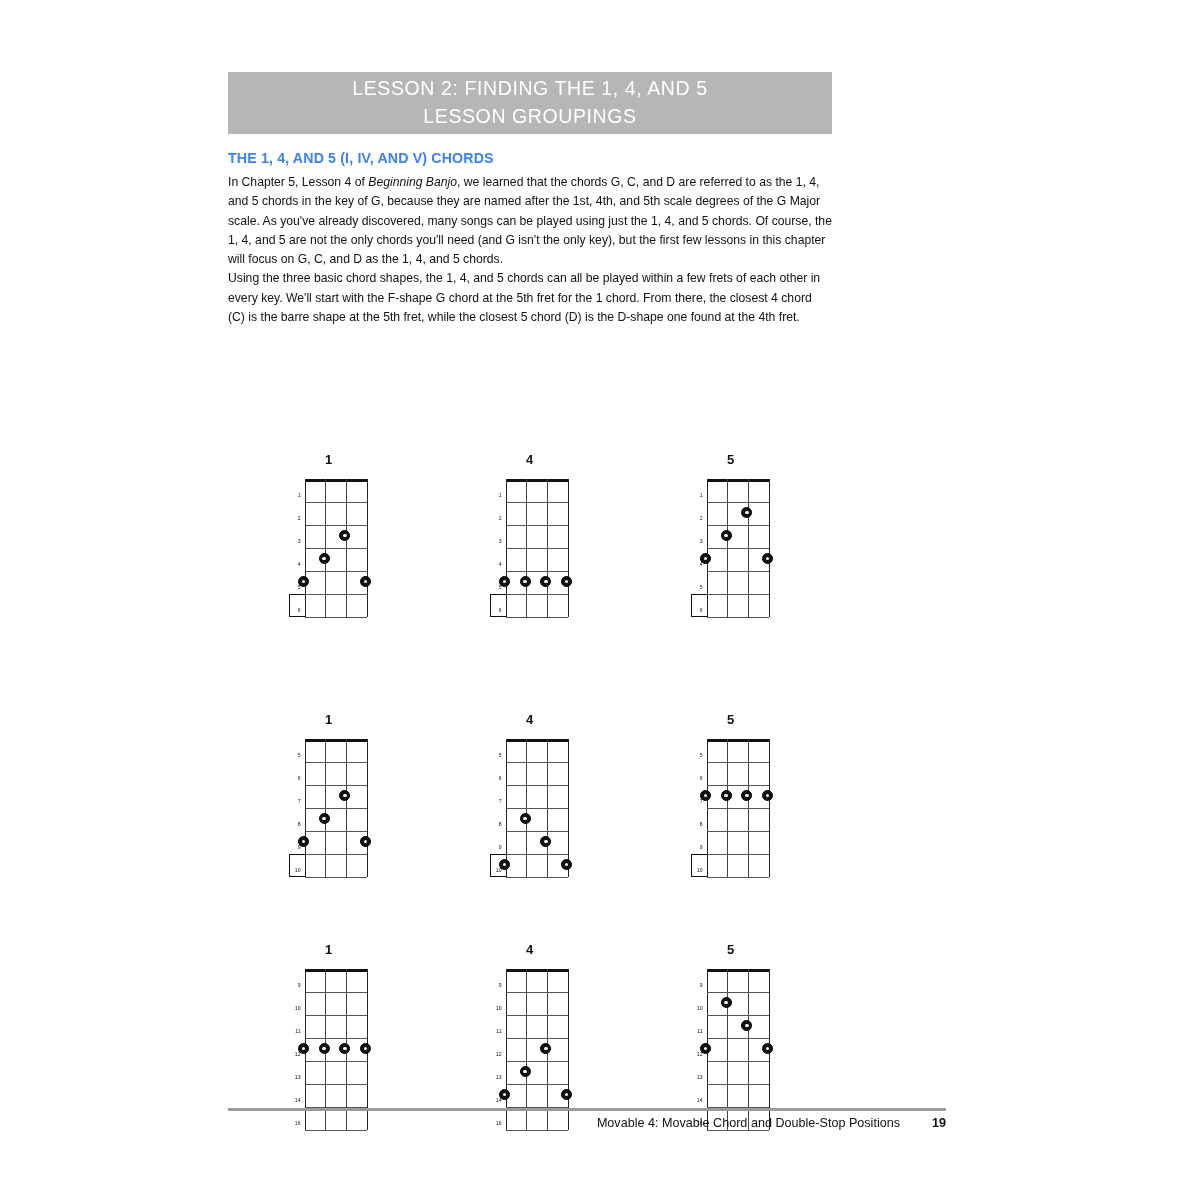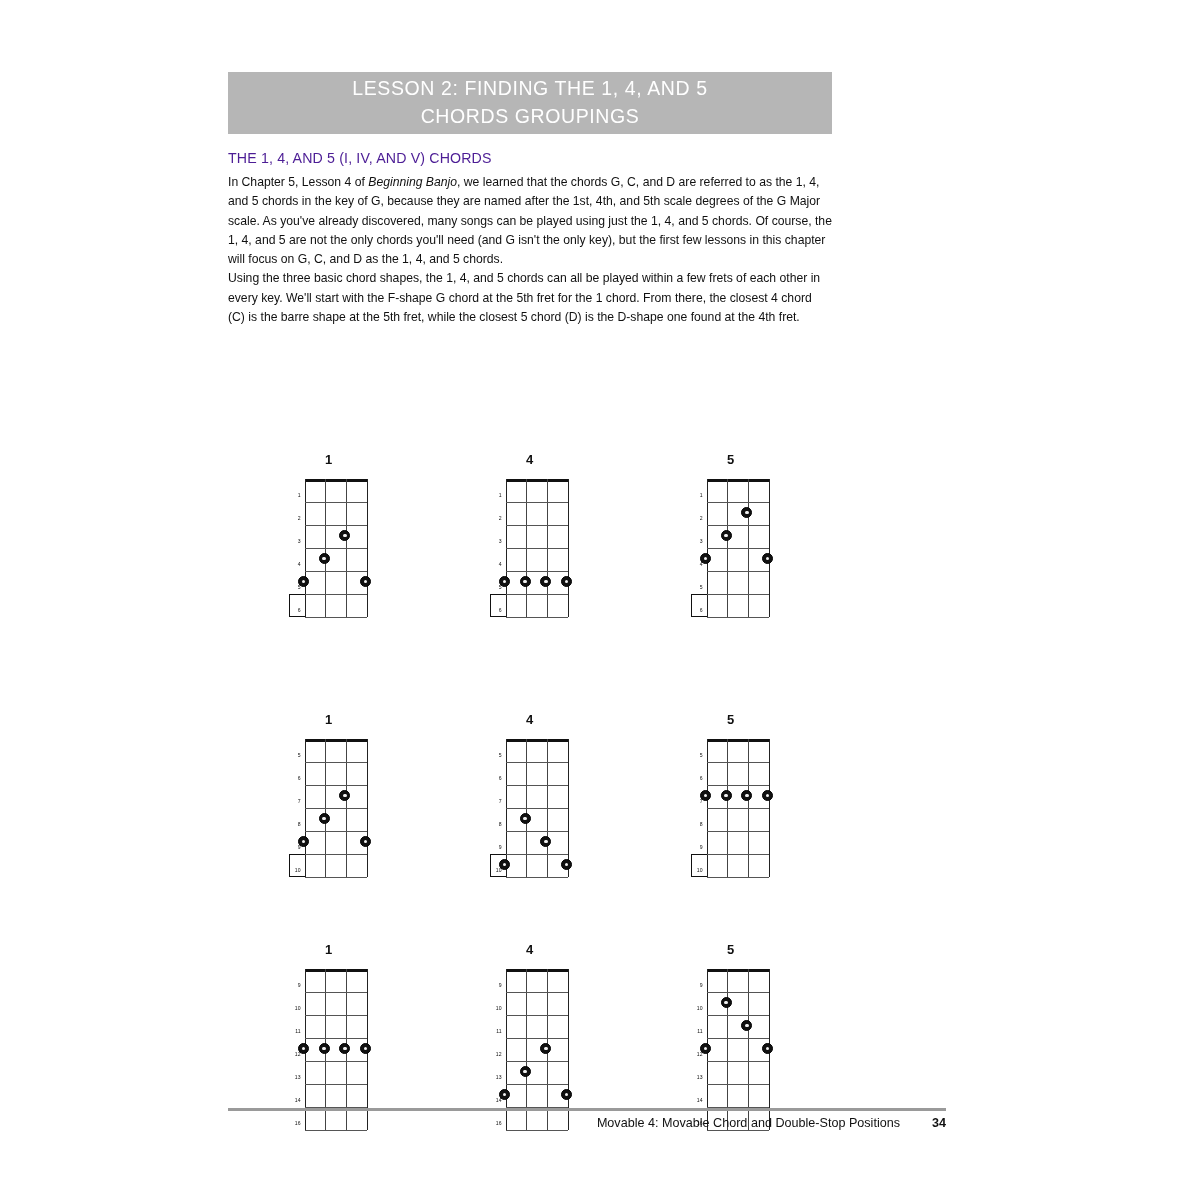--- a/index.html
+++ b/index.html
@@ -22,22 +22,22 @@
     color:#ffffff;
   }
   .banner-line {
     font-size:19.5px; letter-spacing:.6px; line-height:1.42;
     font-weight:400; text-align:center; white-space:nowrap;
   }
 
   
   .content { position:absolute; left:228px; top:150px; width:604px; }
   h2.sect {
-    font-size:14.2px; font-weight:400; letter-spacing:.15px;
-    margin:0 0 7px 0; color:#4c1d95; white-space:nowrap;
+    font-size:14.2px; font-weight:700; letter-spacing:.15px;
+    margin:0 0 7px 0; color:#3b82f6; white-space:nowrap;
   }
   .sect-icon-wrap { position:relative; }
   .cd-icon {
     position:absolute; left:-42px; top:-5px;
     width:30px; height:30px; border-radius:50%;
     background:
       radial-gradient(circle at 36% 30%, #fdfdfd 0%, #cfcfcf 26%, #7d7d7d 52%, #3a3a3a 76%, #6e6e6e 100%);
     box-shadow:inset 0 0 3px rgba(0,0,0,.6);
   }
   .cd-icon:after{
@@ -93,21 +93,21 @@
   .footer-title { font-weight:400; color:#111; }
   .footer-page { font-weight:700; color:#111; margin-left:26px; min-width:20px; text-align:right;}
 </style>
 </head>
 <body>
 
 <div class="page">
 
   <div class="banner">
     <div class="banner-line">LESSON 2: FINDING THE 1, 4, AND 5</div>
-    <div class="banner-line">CHORDS GROUPINGS</div>
+    <div class="banner-line">LESSON GROUPINGS</div>
   </div>
 
   <div class="content">
 
     <h2 class="sect">THE 1, 4, AND 5 (I, IV, AND V) CHORDS</h2>
     <p class="body indent"><span>In Chapter 5, Lesson 4 of <em>Beginning Banjo</em>, we learned that the chords G, C, and D are referred to as the 1, 4, and 5 chords in the key of G, because they are named after the 1st, 4th, and 5th scale degrees of the G Major scale. As you've already discovered, many songs can be played using just the 1, 4, and 5 chords. Of course, the 1, 4, and 5 are not the only chords you'll need (and G isn't the only key), but the first few lessons in this chapter will focus on G, C, and D as the 1, 4, and 5 chords.</span></p>
 
     <p class="body indent"><span>Using the three basic chord shapes, the 1, 4, and 5 chords can all be played within a few frets of each other in every key. We'll start with the F-shape G chord at the 5th fret for the 1 chord. From there, the closest 4 chord (C) is the barre shape at the 5th fret, while the closest 5 chord (D) is the D-shape one found at the 4th fret.</span></p>
   </div>
 
@@ -364,16 +364,16 @@
           <div class="dot" style="left: 52.8333px; top: 59px;"></div>
           <div class="dot" style="left: 73.5px; top: 82px;"></div>
           <div class="dot" style="left: 11.5px; top: 82px;"></div>
         </div>
       </div>
     </div>
 
   <div class="footer-rule"></div>
   <div class="footer">
     <span class="footer-title">Movable 4: Movable Chord and Double-Stop Positions</span>
-    <span class="footer-page">34</span>
+    <span class="footer-page">19</span>
   </div>
 
 </div>
 
 </body></html>

